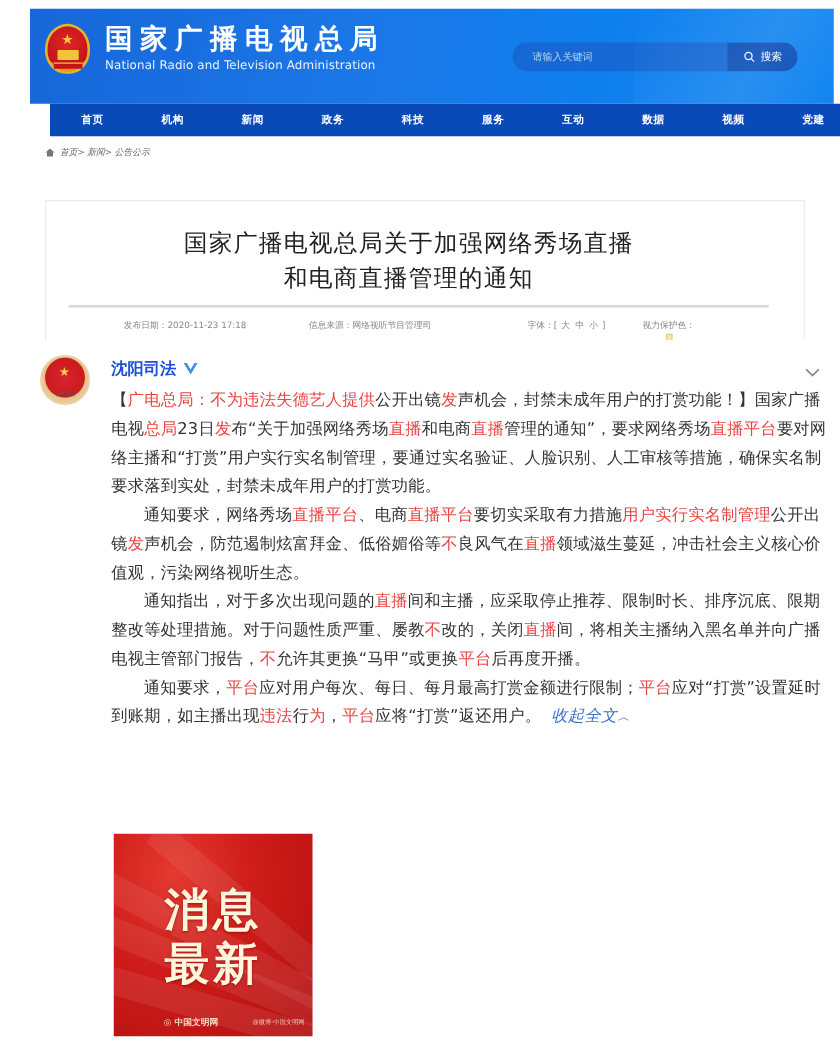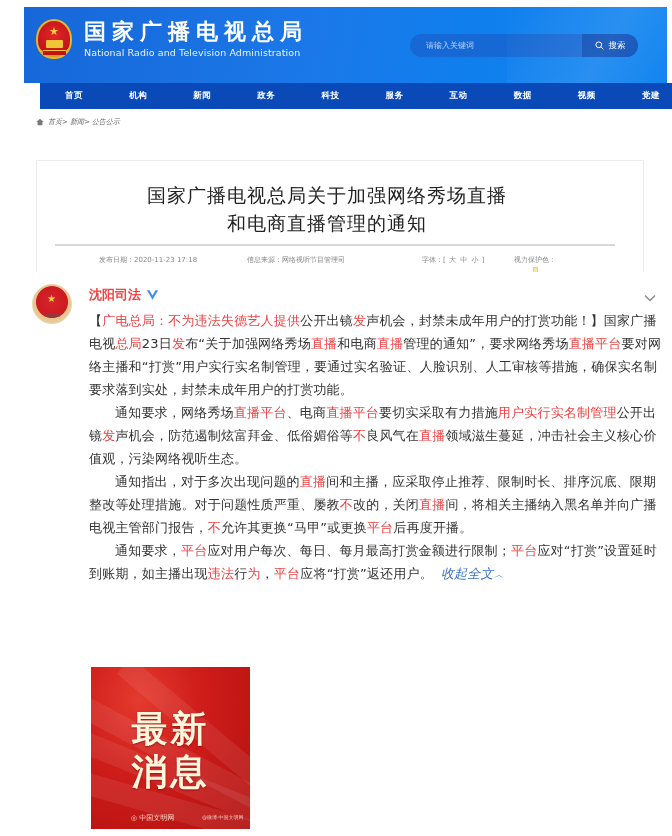--- a/index.html
+++ b/index.html
@@ -78,21 +78,21 @@
 
   
   .post { position: absolute; left: 0; top: 272px; width: 672px; height: 564px; background: #fff; }
   .avatar {
     position: absolute; left: 32px; top: 12px; width: 40px; height: 40px; border-radius: 50%;
     background: radial-gradient(circle at 50% 45%, #d8242a 0%, #cc1a20 55%, #e7c38a 58%, #f2dcb2 100%);
     border: 1px solid #e7d2ad;
   }
   .avatar .astar { position: absolute; left: 14px; top: 9px; color: #f6d24a; font-size: 10px; line-height: 10px; }
   .avatar .abadge { position: absolute; left: 12px; top: 29px; width: 15px; height: 3px; background: #555; opacity: 0.5; }
-  .post-author { position: absolute; left: 89px; top: 14px; font-size: 13px; font-weight: bold; color: #ef4444; display: flex; align-items: center; gap: 5px; }
+  .post-author { position: absolute; left: 89px; top: 14px; font-size: 13px; font-weight: bold; color: #1d4ed8; display: flex; align-items: center; gap: 5px; }
   .verified-icon { width: 13px; height: 12px; }
   .post-chevron { position: absolute; left: 644px; top: 22px; width: 12px; height: 8px; }
   .post-body {
     position: absolute; left: 89px; top: 37px; width: 580px;
     font-size: 13px; line-height: 23px; color: #333; letter-spacing: 0.2px;
   }
   .post-body p { margin: 0; }
   .post-body .indent { text-indent: 26px; }
   .hl { color: #eb4343; }
   .collapse-link { color: #3b73c8; margin-left: 8px; font-style: italic; }
@@ -102,21 +102,21 @@
     position: absolute; left: 91px; top: 395px; width: 159px; height: 162px; overflow: hidden;
     background: radial-gradient(ellipse at 30% 20%, #e43a2f 0%, #cf1d1a 40%, #b0100f 100%);
   }
   .news-image .ray { position: absolute; width: 260px; height: 22px; background: rgba(255,255,255,0.08); transform-origin: 0 0; }
   .news-image .big {
     position: absolute; left: 0; top: 40px; width: 159px; text-align: center;
     color: #fff6dc; font-size: 36px; font-weight: bold; line-height: 43px; letter-spacing: 3px;
     text-shadow: 0 1px 2px rgba(120,0,0,0.6);
   }
   .news-image .big span { display: block; }
-  .news-image .credit { position: absolute; left: 40px; top: 146px; color: #f7d9c8; font-size: 7px; white-space: nowrap; }
+  .news-image .credit { position: absolute; left: 40px; top: 146px; color: #f7d9c8; font-size: 7px; white-space: nowrap; font-weight: bold; }
   .news-image .wm { position: absolute; left: 111px; top: 147px; color: #f1c6bd; font-size: 5px; white-space: nowrap; }
 </style>
 </head>
 <body>
 
 <div class="site">
   <div class="site-header">
     <div class="emblem">
       <span class="star">★</span>
         <span class="gate"></span>
@@ -207,19 +207,19 @@
     <p class="indent" id="para-3"><span>通知指出，对于多次出现问题的</span><span class="hl">直播</span><span>间和主播，应采取停止推荐、限制时长、排序沉底、限期整改等处理措施。对于问题性质严重、屡教</span><span class="hl">不</span><span>改的，关闭</span><span class="hl">直播</span><span>间，将相关主播纳入黑名单并向广播电视主管部门报告，</span><span class="hl">不</span><span>允许其更换“马甲”或更换</span><span class="hl">平台</span><span>后再度开播。</span></p>
     <p class="indent" id="para-4"><span>通知要求，</span><span class="hl">平台</span><span>应对用户每次、每日、每月最高打赏金额进行限制；</span><span class="hl">平台</span><span>应对“打赏”设置延时到账期，如主播出现</span><span class="hl">违法</span><span>行</span><span class="hl">为</span><span>，</span><span class="hl">平台</span><span>应将“打赏”返还用户。</span><span class="collapse-link"><span>收起全文</span><span class="caret">︿</span></span></p>
   </div>
 
   <div class="news-image">
     <span class="ray" style="left:-40px;top:10px;transform:rotate(28deg);"></span>
     <span class="ray" style="left:-40px;top:50px;transform:rotate(22deg);"></span>
     <span class="ray" style="left:-40px;top:95px;transform:rotate(16deg);"></span>
     <span class="ray" style="left:40px;top:-10px;transform:rotate(40deg);"></span>
     <div class="big">
+      <span>消息</span>
       <span>最新</span>
-      <span>消息</span>
     </div>
     <div class="credit">◎ 中国文明网</div>
     <div class="wm">@微博·中国文明网</div>
   </div>
 </div>
 
 </body></html>

